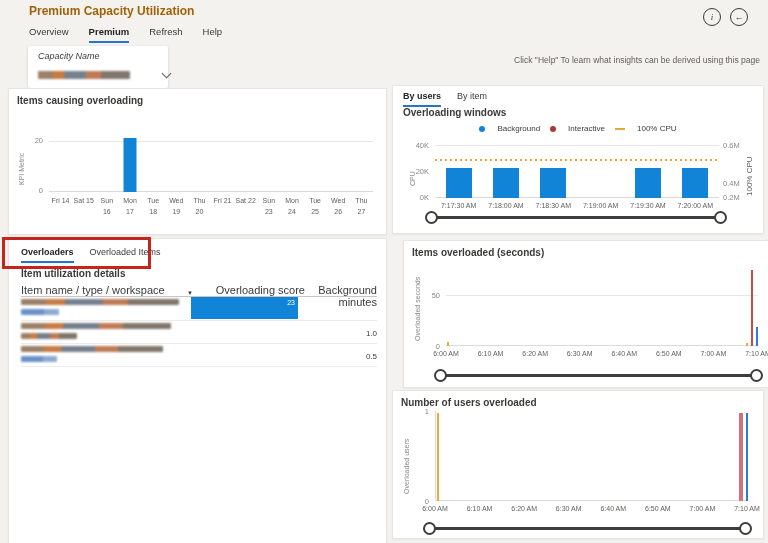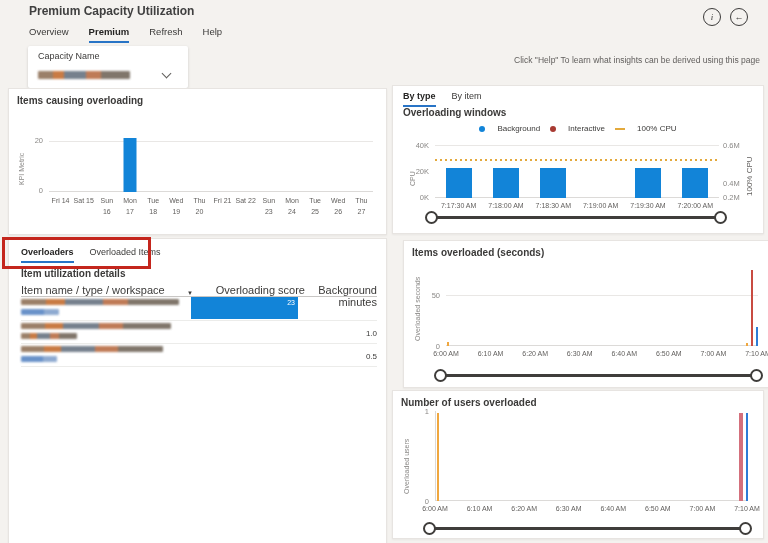--- a/index.html
+++ b/index.html
@@ -1,26 +1,26 @@
 <!DOCTYPE html>
 <html><head>
 <meta charset="utf-8">
 <style>
   html,body{margin:0;padding:0;}
   .page{position:relative;width:768px;height:543px;background:#f4f2ef;font-family:"Liberation Sans",sans-serif;overflow:hidden;color:#323130;}
   
-  .title{position:absolute;left:29px;top:4px;font-size:12px;font-weight:700;color:#404040;}
+  .title{position:absolute;left:29px;top:4px;font-size:12px;font-weight:700;color:#a16207;}
   .top-icons{position:absolute;right:20px;top:8px;display:flex;gap:9px;}
   .circ{width:16px;height:16px;border:1.4px solid #3b3a39;border-radius:50%;display:flex;align-items:center;justify-content:center;font-size:9px;color:#3b3a39;cursor:pointer;background:transparent;}
   .tabs{position:absolute;left:29px;top:26px;display:flex;gap:20px;font-size:9.5px;color:#3b3a39;}
   .tab{padding-bottom:4px;border-bottom:2px solid transparent;cursor:pointer;}
   .tab.sel{font-weight:700;color:#252423;border-bottom:2px solid #2874c6;}
   .hint{position:absolute;right:8px;top:55px;font-size:8.5px;color:#605e5c;}
   
-  .cap{position:absolute;left:28px;top:46px;width:160px;height:42px;background:#fff;border-radius:2px;box-shadow:0 1px 3px rgba(0,0,0,.16);}
+  .cap{position:absolute;left:28px;top:46px;width:140px;height:42px;background:#fff;border-radius:2px;box-shadow:0 1px 3px rgba(0,0,0,.16);font-style:italic;}
   .cap-label{position:absolute;left:10px;top:5px;font-size:9px;color:#3b3a39;}
   .cap-value{position:absolute;left:10px;top:22px;width:132px;height:14px;display:flex;align-items:center;justify-content:space-between;}
   .chev{width:6px;height:6px;border-right:1.4px solid #605e5c;border-bottom:1.4px solid #605e5c;transform:rotate(45deg);margin-top:-3px;}
   
   .red{height:6px;border-radius:1px;filter:blur(1.3px);opacity:.85;background:linear-gradient(90deg,#8a6a4f 0 16%,#c06524 16% 28%,#5f6b7a 28% 52%,#b5653a 52% 68%,#6b5f52 68% 100%);}
   .red.blue{background:linear-gradient(90deg,#4f7fc0 0 60%,#7b9cc9 60% 100%);}
   
   .panel{position:absolute;background:#fff;border:1px solid #e7e4e1;box-shadow:0 1px 2px rgba(0,0,0,.05);}
   .p-title{position:absolute;left:8px;top:6px;font-size:10px;font-weight:700;color:#3b3a39;}
   .vlab{position:absolute;transform:rotate(-90deg);transform-origin:left top;font-size:7px;color:#8a8886;white-space:nowrap;}
@@ -172,21 +172,21 @@
         </div>
         <div class="c1-lab">
           <div>Thu</div>
           <div>27</div>
         </div>
       </div>
   </div>
 
   <div class="panel" style="left:392px;top:85px;width:370px;height:147px;">
     <div class="sub-tabs">
-      <div class="tab sel">By type</div>
+      <div class="tab sel">By users</div>
       <div class="tab">By item</div>
     </div>
     <div class="p-title" style="left:10px;top:21px;">Overloading windows</div>
     <div class="legend">
       <div class="leg-item">
           <span class="dot" style="background:#1284d8;"></span>
           <span>Background</span>
         </div>
       <div class="leg-item">
           <span class="dot" style="background:#a83a32;"></span>

